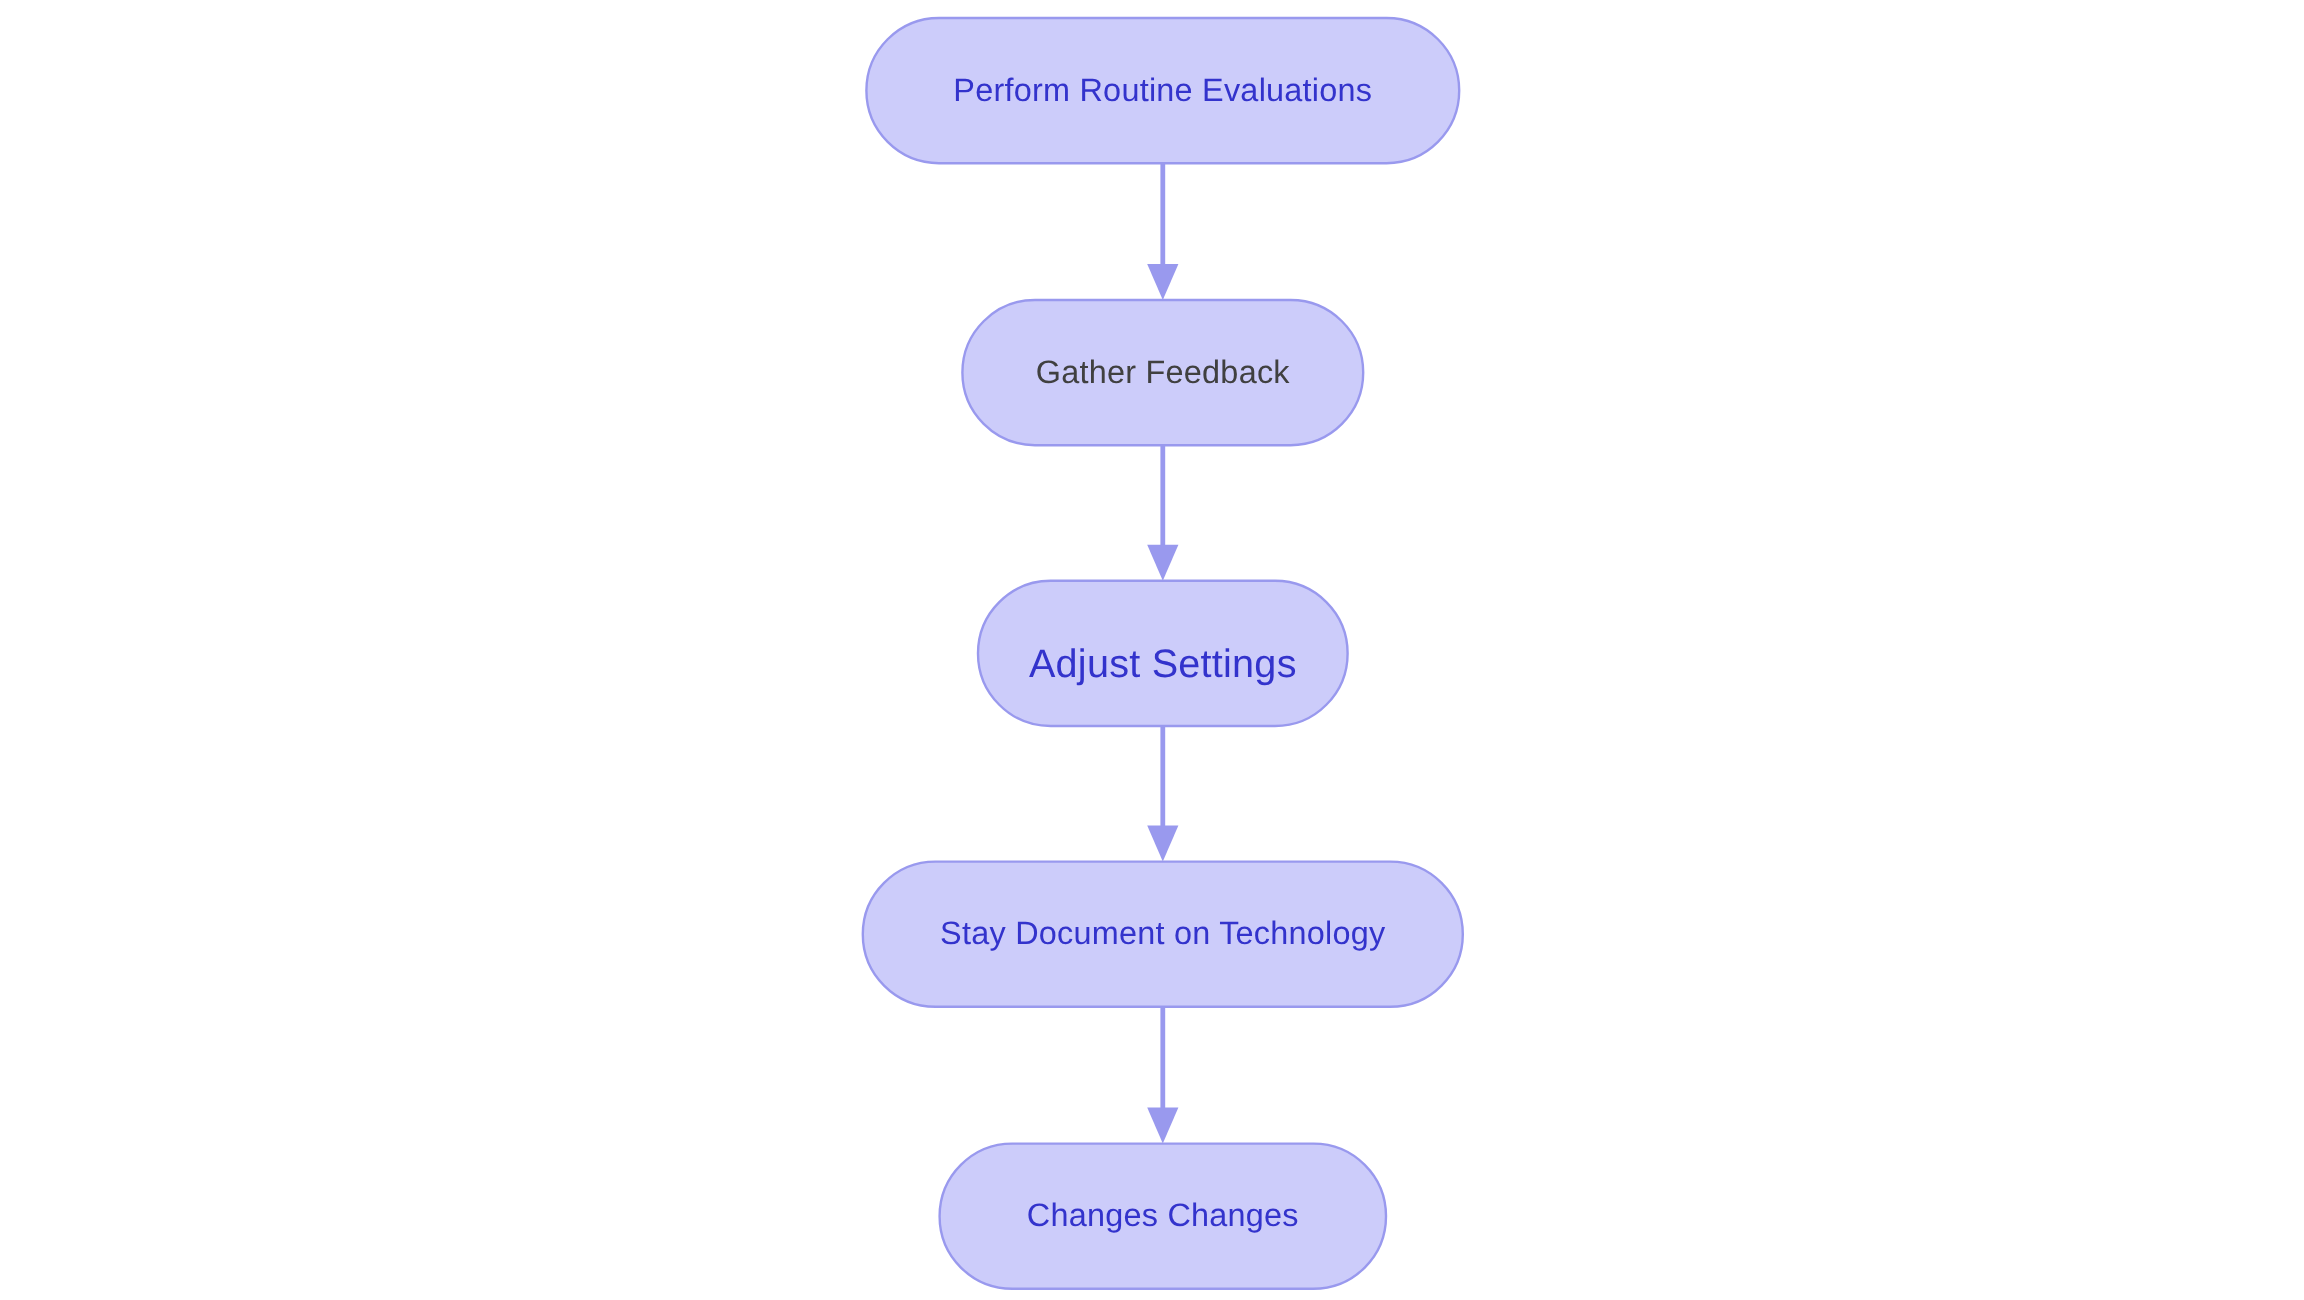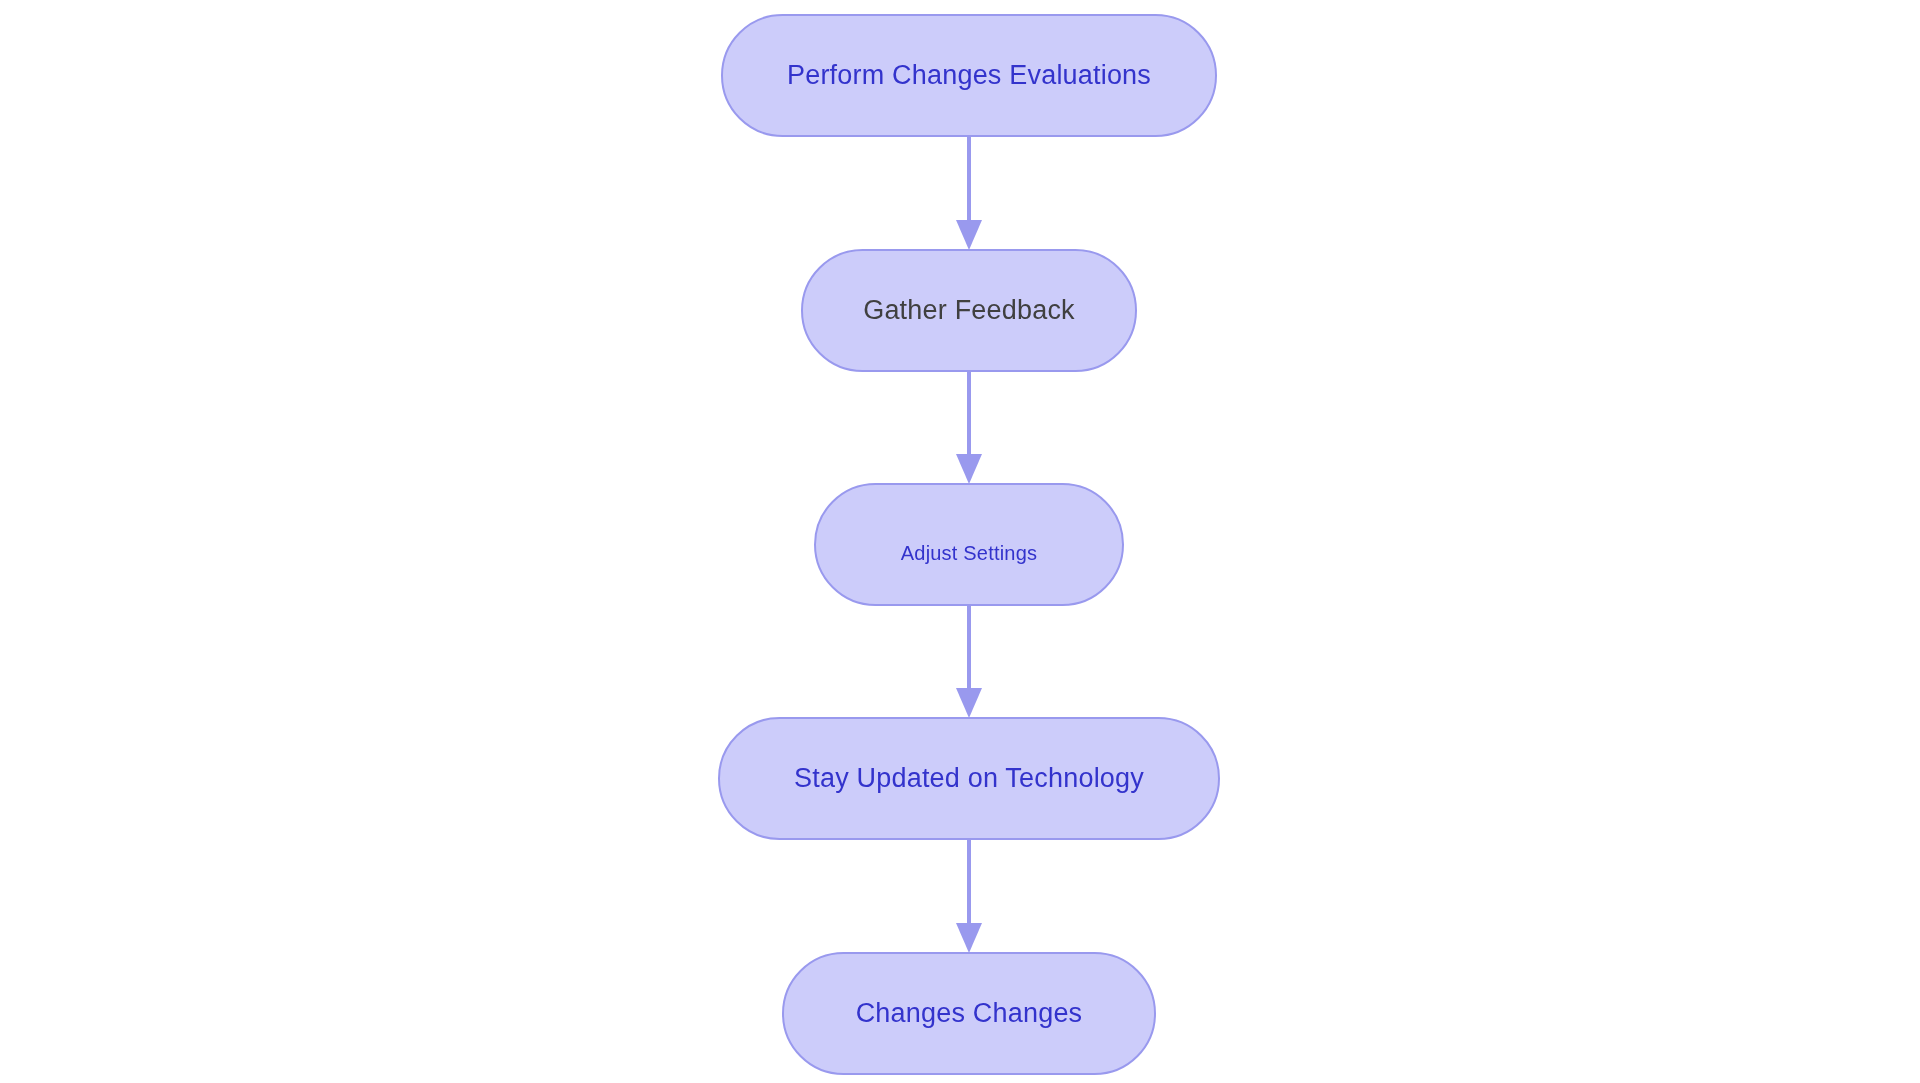--- a/index.html
+++ b/index.html
@@ -70,20 +70,20 @@
     <g id="nodes-layer">
         <rect x="722" y="15" width="494" height="121" rx="60.5" ry="60.5" fill="#ccccfa" stroke="#9999ee" stroke-width="2"></rect>
         <rect x="802" y="250" width="334" height="121" rx="60.5" ry="60.5" fill="#ccccfa" stroke="#9999ee" stroke-width="2"></rect>
         <rect x="815" y="484" width="308" height="121" rx="60.5" ry="60.5" fill="#ccccfa" stroke="#9999ee" stroke-width="2"></rect>
         <rect x="719" y="718" width="500" height="121" rx="60.5" ry="60.5" fill="#ccccfa" stroke="#9999ee" stroke-width="2"></rect>
         <rect x="783" y="953" width="372" height="121" rx="60.5" ry="60.5" fill="#ccccfa" stroke="#9999ee" stroke-width="2"></rect>
       </g>
   </svg>
 
   <div id="labels-layer">
-      <div class="node-label" style="left: 722px; top: 15px; width: 494px; height: 121px; color: rgb(51, 51, 204); font-size: 27px;">Perform Changes Evaluations</div>
+      <div class="node-label" style="left: 722px; top: 15px; width: 494px; height: 121px; color: rgb(51, 51, 204); font-size: 27px;">Perform Routine Evaluations</div>
       <div class="node-label" style="left: 802px; top: 250px; width: 334px; height: 121px; color: #404040; font-size: 27px;">Gather Feedback</div>
-      <div class="node-label" style="left: 815px; top: 484px; width: 308px; height: 138px; color: rgb(51, 51, 204); font-size: 20px;">Adjust Settings</div>
-      <div class="node-label" style="left: 719px; top: 718px; width: 500px; height: 121px; color: rgb(51, 51, 204); font-size: 27px;">Stay Updated on Technology</div>
+      <div class="node-label" style="left: 815px; top: 484px; width: 308px; height: 138px; color: rgb(51, 51, 204); font-size: 33px;">Adjust Settings</div>
+      <div class="node-label" style="left: 719px; top: 718px; width: 500px; height: 121px; color: rgb(51, 51, 204); font-size: 27px;">Stay Document on Technology</div>
       <div class="node-label" style="left: 783px; top: 953px; width: 372px; height: 121px; color: rgb(51, 51, 204); font-size: 27px;">Changes Changes</div>
     </div>
 
 </div>
 
 </body></html>

